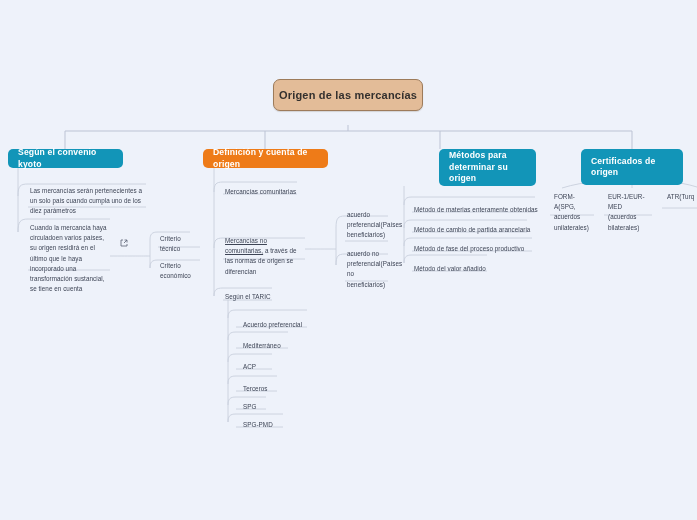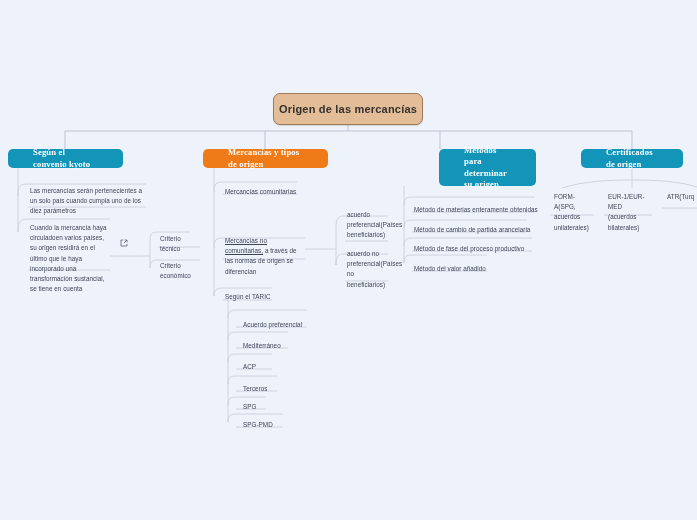--- a/index.html
+++ b/index.html
@@ -17,51 +17,50 @@
   }
   #wires {
     position: absolute; left: 0; top: 0;
     width: 697px; height: 520px;
     pointer-events: none;
   }
   .node { position: absolute; }
 
   
   .root {
-    left: 273px; top: 93px;
+    left: 273px; top: 79px;
     width: 150px; height: 32px;
     background: #e3bc98;
     border: 1.6px solid #9d7b5a;
     border-radius: 7px;
     display: flex; align-items: center; justify-content: center;
     color: #33302e;
     font-size: 11px; font-weight: bold;
     letter-spacing: .2px;
     box-shadow: 0 1px 1px rgba(90,70,50,.18);
   }
 
   
   .branch-head {
     border-radius: 5px;
     color: #ffffff;
     font-size: 8.6px;
     font-weight: bold;
     letter-spacing: .15px;
     display: flex; align-items: center;
-    padding: 4px 25px;
+    padding: 4px 10px;
     line-height: 1.33;
-    font-family: Liberation Serif, serif;
   }
   .teal { background: #1295b8; }
   .orange { background: #ee7b18; }
 
   .h-kyoto  { left: 8px;   top: 149px; width: 115px; height: 19px; }
   .h-def    { left: 203px; top: 149px; width: 125px; height: 19px; }
   .h-met    { left: 392px; top: 149px; width: 97px;  height: 37px; }
-  .h-cert   { left: 581px; top: 149px; width: 102px; height: 19px; }
+  .h-cert   { left: 581px; top: 149px; width: 102px; height: 36px; }
 
   
   .leaf {
     color: #3d4455;
     font-size: 6.3px;
     line-height: 1.62;
     letter-spacing: .05px;
     padding: 2px 2px 3px 2px;
   }
   .leaf .ul { text-decoration: underline; }
@@ -161,21 +160,21 @@
 
   <div class="node root" style="background: rgb(227, 188, 152); border-color: rgb(157, 123, 90);">
     <span>Origen de las mercancías</span>
   </div>
 
   <div class="node branch-head teal h-kyoto" style="background: rgb(18, 149, 184);">
     <span>Según el convenio kyoto</span>
   </div>
 
   <div class="node branch-head orange h-def" style="background: rgb(238, 123, 24);">
-    <span>Mercancías y tipos de origen</span>
+    <span>Definición y cuenta de origen</span>
   </div>
 
   <div class="node branch-head teal h-met" style="background: rgb(18, 149, 184); margin-left: 47px;">
     <span>Métodos para determinar su origen</span>
   </div>
 
   <div class="node branch-head teal h-cert" style="background: rgb(18, 149, 184);">
     <span>Certificados de origen</span>
   </div>
 

